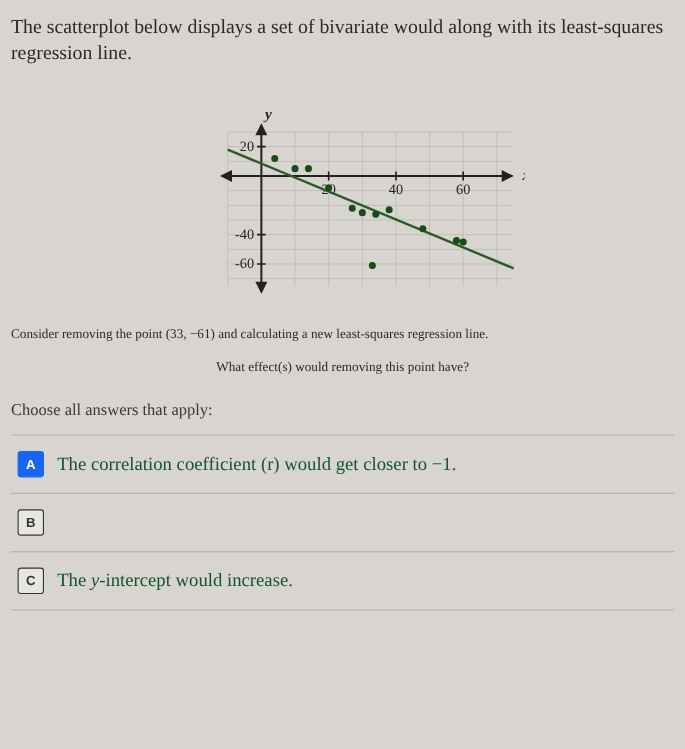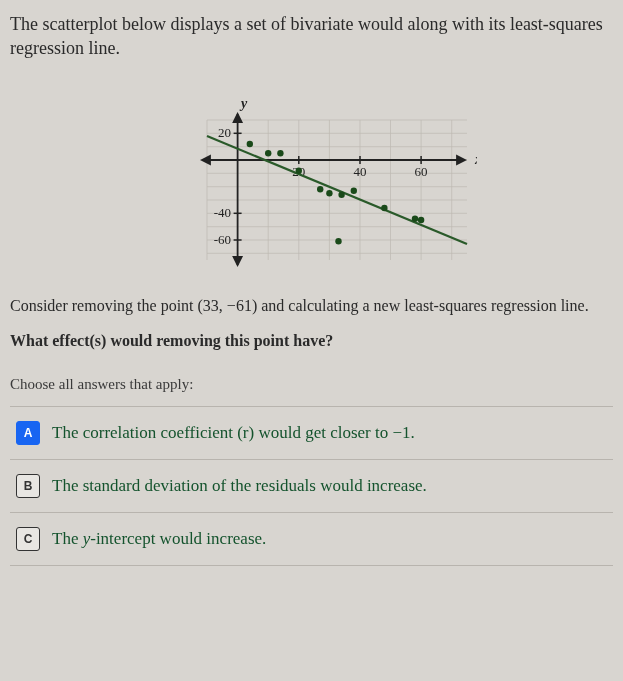--- a/index.html
+++ b/index.html
@@ -17,26 +17,26 @@
     line-height: 1.35;
     margin-bottom: 14px;
   }
   .chart-wrap {
     display: flex;
     justify-content: center;
     margin: 10px 0 20px 0;
   }
   svg { display: block; }
   .sub-question {
-    font-size: 16px;
+    font-size: 12px;
     line-height: 1.35;
     margin: 14px 0 10px 0;
   }
   .math { font-family: 'Times New Roman', serif; }
-  .bold { font-weight: bold; }
+  .bold { font-weight: normal; text-align: center; }
   .choose {
     font-size: 15px;
     margin: 24px 0 14px 0;
     color: #3a3a3a;
   }
   .answers { display: flex; flex-direction: column; }
   .answer-row {
     display: flex;
     align-items: center;
     gap: 12px;
@@ -172,23 +172,20 @@
 
   <div class="answer-row">
     <div class="answer-box selected">A</div>
     <div class="answer-text">
       <span>The correlation coefficient </span><span class="math">(r)</span><span> would get closer to </span><span class="math">−1</span><span>.</span>
     </div>
   </div>
 
   <div class="answer-row">
     <div class="answer-box unselected">B</div>
-    <div class="answer-text">
-      <span>The standard deviation of the residuals would increase.</span>
-    </div>
   </div>
 
   <div class="answer-row">
     <div class="answer-box unselected">C</div>
     <div class="answer-text">
       <span>The </span><span class="math italic">y</span><span>-intercept would increase.</span>
     </div>
   </div>
 
 </div>

